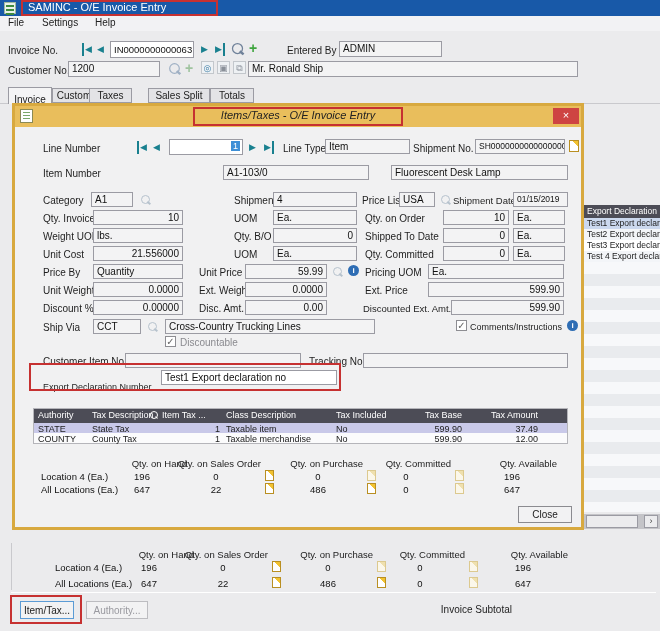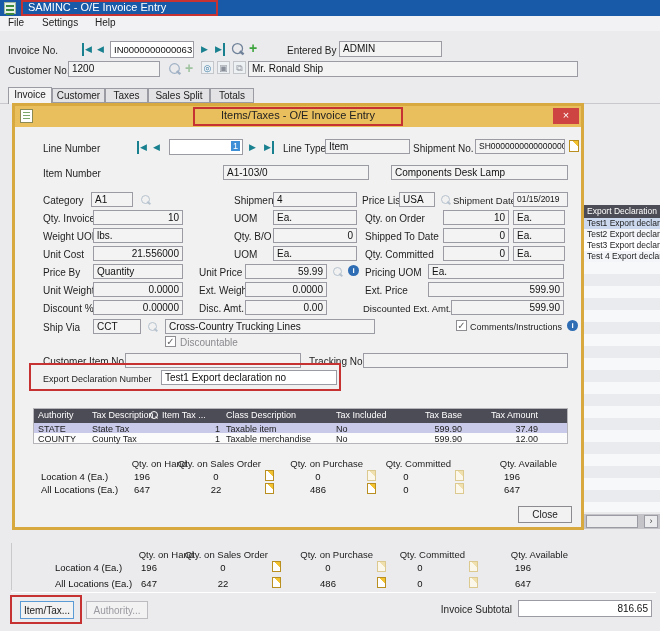--- a/index.html
+++ b/index.html
@@ -46,26 +46,26 @@
   .note.big { width:10px; height:12px; }
   
   .info { position:absolute; width:11px; height:11px; border-radius:50%; background:#2E6DB4;
           color:#fff; font-size:8px; font-weight:bold; text-align:center; line-height:11px; }
   
   .chk { position:absolute; width:11px; height:11px; border:1px solid #8d8d92; background:#fff;
          font-size:10px; line-height:9px; text-align:center; color:#666; }
   
   .tab { position:absolute; top:88px; height:15px; background:#E3E3E6; border:1px solid #9b9ba3;
          font-size:10px; text-align:center; padding-top:1px; color:#222; }
-  .tab.active { top:87px; height:17px; background:#F4F4F5; border-bottom:none; z-index:5; padding-top:1px; }
+  .tab.active { top:87px; height:17px; background:#F4F4F5; border-bottom:none; z-index:5; padding-top:6px; }
   
   .modal { position:absolute; left:12px; top:103px; width:572px; height:427px;
            border:3px solid #D8A93F; background:#F1F1F2; z-index:10; }
   .modal-title { position:absolute; left:0; top:0; right:0; height:21px; background:#E9BE5C; }
-  .modal-title .t { position:absolute; left:50%; transform:translateX(-50%); top:3px; font-size:11px; color:#222; white-space:nowrap; }
+  .modal-title .t { position:absolute; left:50%; transform:translateX(-50%); top:3px; font-size:11px; color:#222; white-space:nowrap;font-style:italic; }
   .modal-title .ticon { position:absolute; left:5px; top:3px; width:13px; height:14px; background:#fff; border:1px solid #8a8a55; }
   .modal-title .ticon i { display:block; margin:2px 2px 0 2px; height:1px; background:#7aa86a; }
   .mclose { position:absolute; right:2px; top:2px; width:26px; height:16px; background:#CE4442; color:#fff;
             font-size:11px; line-height:15px; text-align:center; cursor:default; }
   
   .tg { position:absolute; left:18px; top:302px; width:535px; background:#fff; border:1px solid #b5b5ba; }
   .tg-h { position:relative; height:14px; background:#4C4C56; color:#fff; font-size:9px; }
   .tg-r { position:relative; height:10px; font-size:9px; background:#FBFBFC; }
   .tg-r.sel { background:#C9C9E9; }
   .tg span { position:absolute; top:1px; white-space:nowrap; overflow:hidden; }
@@ -131,21 +131,21 @@
   <div class="fld" style="left:68px;top:61px;width:92px;height:16px">1200</div>
   <span class="mag light" style="left:170px;top:64px;transform:scale(1.2)"></span>
   <span class="plus pale" style="left:185px;top:62px">+</span>
   <span class="tico" style="left:201px;top:61px">◎</span>
   <span class="tico gray" style="left:217px;top:61px">▣</span>
   <span class="tico gray" style="left:233px;top:61px">⧉</span>
   <div class="fld" style="left:248px;top:61px;width:330px;height:16px">Mr. Ronald Ship</div>
 
   <div class="tab active" style="left:8px;width:44px">Invoice</div>
   <div class="tab" style="left:52px;width:53px">Customer</div>
-  <div class="tab" style="left:105px;width:43px">Taxes</div>
+  <div class="tab" style="left:89px;width:43px">Taxes</div>
   <div class="tab" style="left:148px;width:62px">Sales Split</div>
   <div class="tab" style="left:210px;width:44px">Totals</div>
   <div class="sep" style="left:0;top:103px;width:660px;height:1px"></div>
 
   <div class="bgl-h">Export Declaration ...</div>
   <div class="bgl-r sel" style="top:218px">Test1 Export declara...</div>
   <div class="bgl-r" style="top:229px;background:#f3f5f8">Test2 Export declara...</div>
   <div class="bgl-r" style="top:240px">Test3 Export declara...</div>
   <div class="bgl-r" style="top:251px;background:#f3f5f8">Test 4 Export declar...</div>
   <div class="stripes"></div>
@@ -175,21 +175,21 @@
     <span class="nav" style="left:234px;top:35px">▶</span>
     <span class="nav last" style="left:249px;top:35px">▶</span>
     <span class="lbl" style="left:268px;top:37px">Line Type</span>
     <div class="fld" style="left:310px;top:33px;width:85px">Item</div>
     <span class="lbl" style="left:398px;top:37px">Shipment No.</span>
     <div class="fld small" style="left:460px;top:33px;width:90px">SH0000000000000000062</div>
     <span class="note big" style="left:554px;top:34px"></span>
 
     <span class="lbl" style="left:28px;top:62px">Item Number</span>
     <div class="fld" style="left:208px;top:59px;width:146px">A1-103/0</div>
-    <div class="fld" style="left:376px;top:59px;width:177px">Components Desk Lamp</div>
+    <div class="fld" style="left:376px;top:59px;width:177px">Fluorescent Desk Lamp</div>
 
     <span class="lbl" style="left:28px;top:89px">Category</span>
     <div class="fld" style="left:76px;top:86px;width:42px">A1</div>
     <span class="mag pale" style="left:126px;top:89px"></span>
     <span class="lbl" style="left:219px;top:89px">Shipment</span>
     <div class="fld" style="left:258px;top:86px;width:84px">4</div>
     <span class="lbl" style="left:347px;top:89px">Price List</span>
     <div class="fld" style="left:384px;top:86px;width:36px">USA</div>
     <span class="mag pale" style="left:426px;top:89px"></span>
     <span class="lbl" style="left:438px;top:89px;font-size:9.5px">Shipment Date</span>
@@ -251,21 +251,21 @@
     <span class="info" style="left:552px;top:214px">i</span>
 
     <span class="chk" style="left:150px;top:230px">✓</span>
     <span class="lbl" style="left:165px;top:231px;color:#8a8a8f">Discountable</span>
 
     <span class="lbl" style="left:28px;top:250px">Customer Item No.</span>
     <div class="fld" style="left:110px;top:247px;width:176px"></div>
     <span class="lbl" style="left:294px;top:250px">Tracking No.</span>
     <div class="fld" style="left:348px;top:247px;width:205px"></div>
 
-    <span class="lbl" style="left:28px;top:268px;font-size:9px">Export Declaration Number</span>
+    <span class="lbl" style="left:28px;top:276px;font-size:9px">Export Declaration Number</span>
     <div class="fld white" style="left:146px;top:264px;width:176px">Test1 Export declaration no</div>
     <div class="redbox" style="left:14px;top:257px;width:312px;height:28px"></div>
 
     <div class="tg">
       <div class="tg-h">
         <span style="left:4px">Authority</span>
         <span style="left:58px">Tax Description</span>
         <span class="hmag"></span>
         <span style="left:128px">Item Tax ...</span>
         <span style="left:192px">Class Description</span>
@@ -349,15 +349,14 @@
   <span class="note pale" style="left:469px;top:577px"></span>
   <span class="qs-v" style="left:478px;top:578px">647</span>
 
   <div class="sep etch" style="left:11px;top:592px;width:645px;height:1px"></div>
 
   <div class="btn focus" style="left:20px;top:601px;width:54px;height:18px;padding-top:3px">Item/Tax...</div>
   <div class="redbox" style="left:10px;top:595px;width:72px;height:29px"></div>
   <div class="btn disabled" style="left:86px;top:601px;width:62px;height:18px;padding-top:3px">Authority...</div>
 
   <span class="lbl" style="left:432px;top:604px;width:80px;text-align:right">Invoice Subtotal</span>
-  <div class="fld white num" style="left:518px;top:600px;width:134px;height:17px;line-height:13px">816.65</div>
 
 </div>
 
 </body></html>

